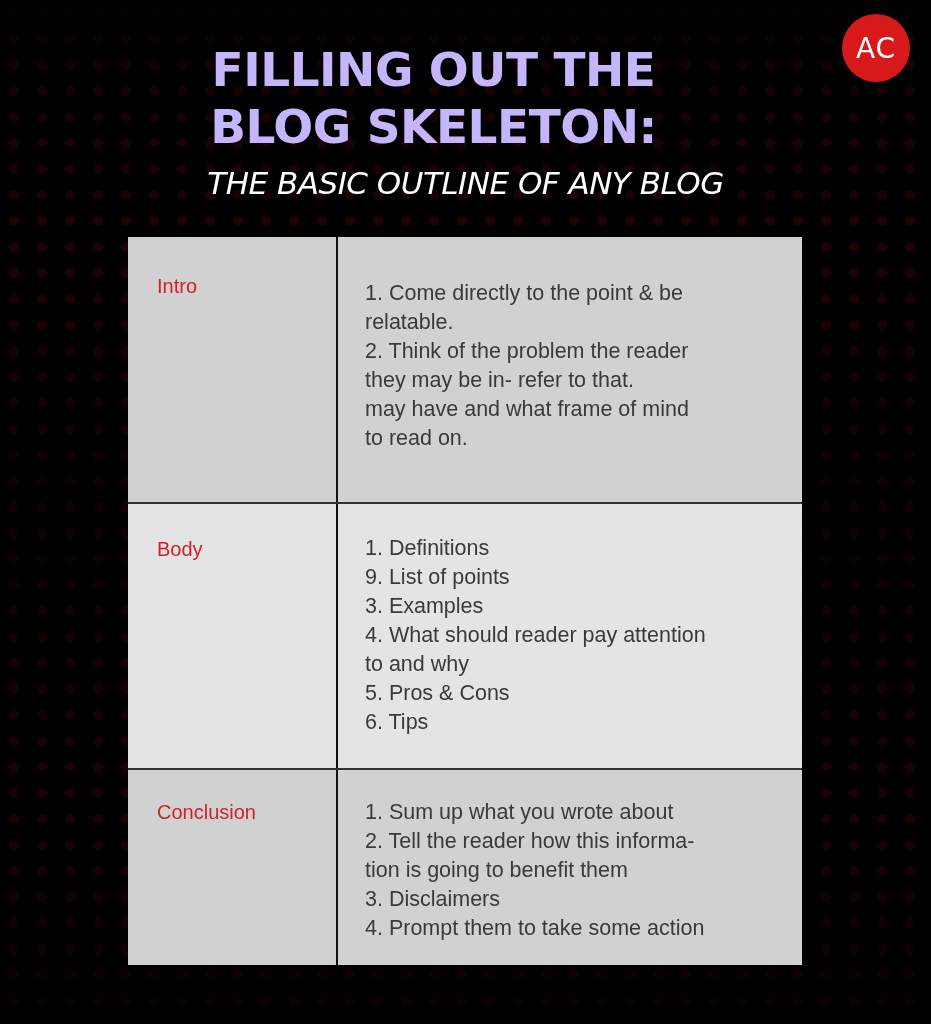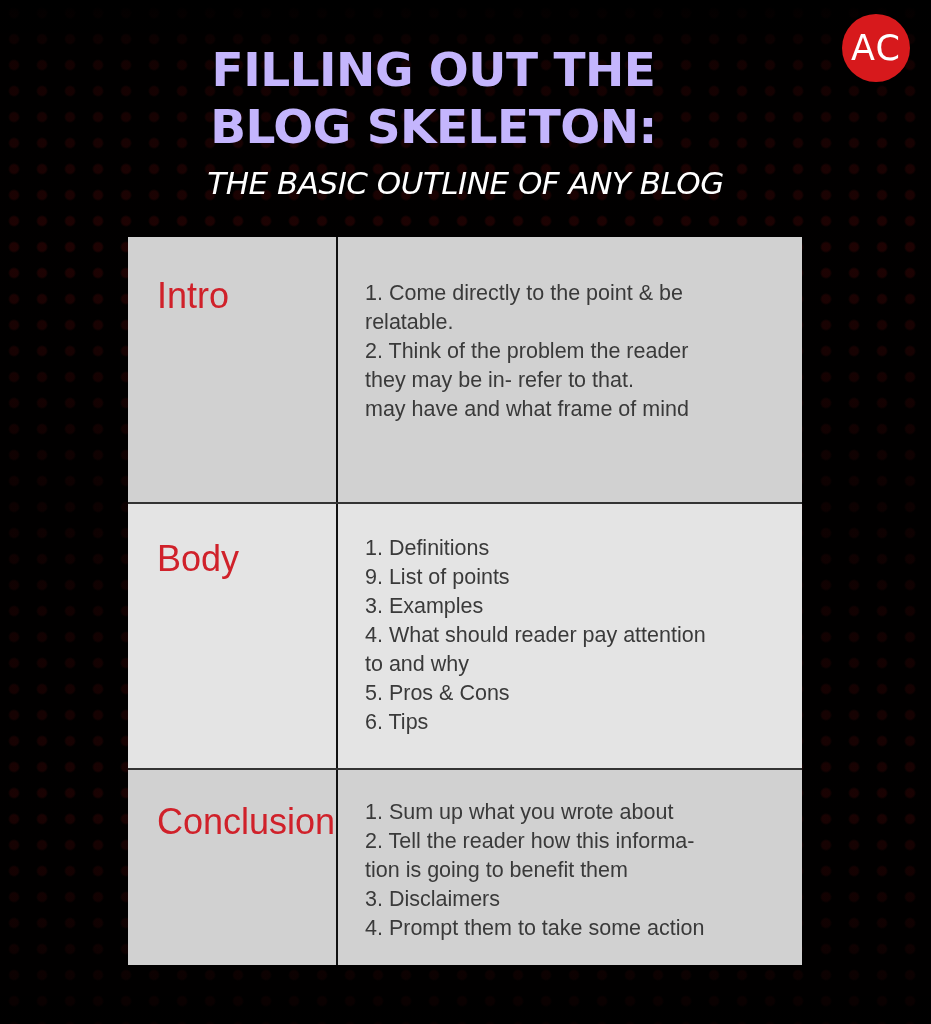--- a/index.html
+++ b/index.html
@@ -14,21 +14,21 @@
   .vignette {
     position: absolute; inset: 0;
     background:
       linear-gradient(to bottom, rgba(0,0,0,1) 0px, rgba(0,0,0,0.55) 60px, rgba(0,0,0,0.3) 250px, rgba(0,0,0,0.7) 500px, rgba(0,0,0,0.4) 800px, rgba(0,0,0,0.8) 1024px);
     pointer-events: none;
   }
   .logo {
     position: absolute; left: 842px; top: 14px; width: 68px; height: 68px;
     border-radius: 50%; background: #d7191c;
     display: flex; align-items: center; justify-content: center;
-    color: #fff; font-family: "DejaVu Sans", sans-serif; font-size: 35px; letter-spacing: 1px;
+    color: #fff; font-family: "DejaVu Sans", sans-serif; font-size: 28px; letter-spacing: 1px;
   }
   .title {
     position: absolute; left: 0; width: 867px; text-align: center;
     color: #c4b5fd; font-family: "DejaVu Sans", sans-serif; font-weight: bold;
     font-size: 47px; line-height: 52px; letter-spacing: -0.5px;
   }
   .title.l1 { top: 44px; }
   .title.l2 { top: 101px; }
   .subtitle {
     position: absolute; left: 0; width: 931px; top: 163px; text-align: center;
@@ -39,21 +39,21 @@
     position: absolute; left: 128px; top: 237px; width: 674px;
     border-collapse: collapse;
   }
   .row { display: flex; border-bottom: 2px solid #333; }
   .row:last-child { border-bottom: none; }
   .row.r-intro { height: 265px; background: #d1d1d1; }
   .row.r-body { height: 264px; background: #e4e4e4; }
   .row.r-concl { height: 195px; background: #d1d1d1; }
   .cell-head {
     width: 210px; border-right: 2px solid #111; box-sizing: border-box;
-    padding-left: 29px; color: #d0212a; font-size: 36px; font-weight: normal;
+    padding-left: 29px; color: #d0212a; font-size: 20px; font-weight: normal;
   }
   .cell-body {
     flex: 1; padding-left: 27px; padding-right: 14px; color: #3a3a3a;
     font-size: 21.5px; line-height: 29px;
   }
   .r-intro .cell-head { padding-top: 38px; }
   .r-intro .cell-body { padding-top: 42px; }
   .r-body .cell-head { padding-top: 34px; }
   .r-body .cell-body { padding-top: 30px; }
   .r-concl .cell-head { padding-top: 31px; }
@@ -75,20 +75,21 @@
 
 <div class="table">
   <div class="row r-intro">
     <div class="cell-head">Intro</div>
     <div class="cell-body">
       <span class="line">1. Come directly to the point &amp; be</span>
       <span class="line">relatable.</span>
       <span class="line">2. Think of the problem the reader</span>
       <span class="line">they may be in- refer to that.</span>
       <span class="line">may have and what frame of mind</span>
+      <span class="line">to read on.</span>
     </div>
   </div>
   <div class="row r-body">
     <div class="cell-head">Body</div>
     <div class="cell-body">
       <span class="line">1. Definitions</span>
       <span class="line">9. List of points</span>
       <span class="line">3. Examples</span>
       <span class="line">4. What should reader pay attention</span>
       <span class="line">to and why</span>

